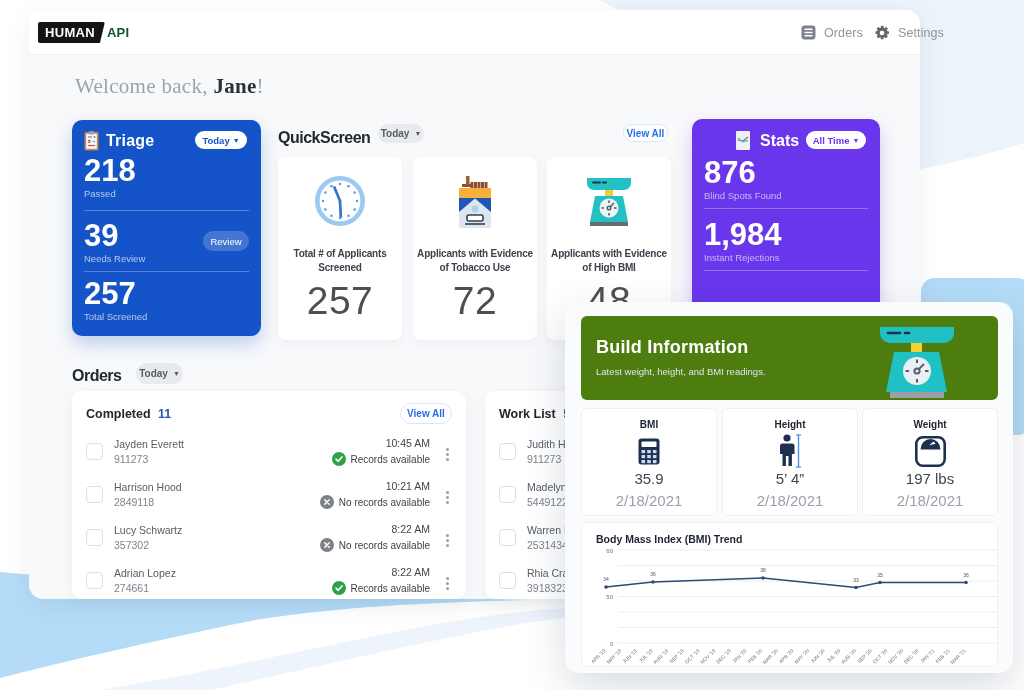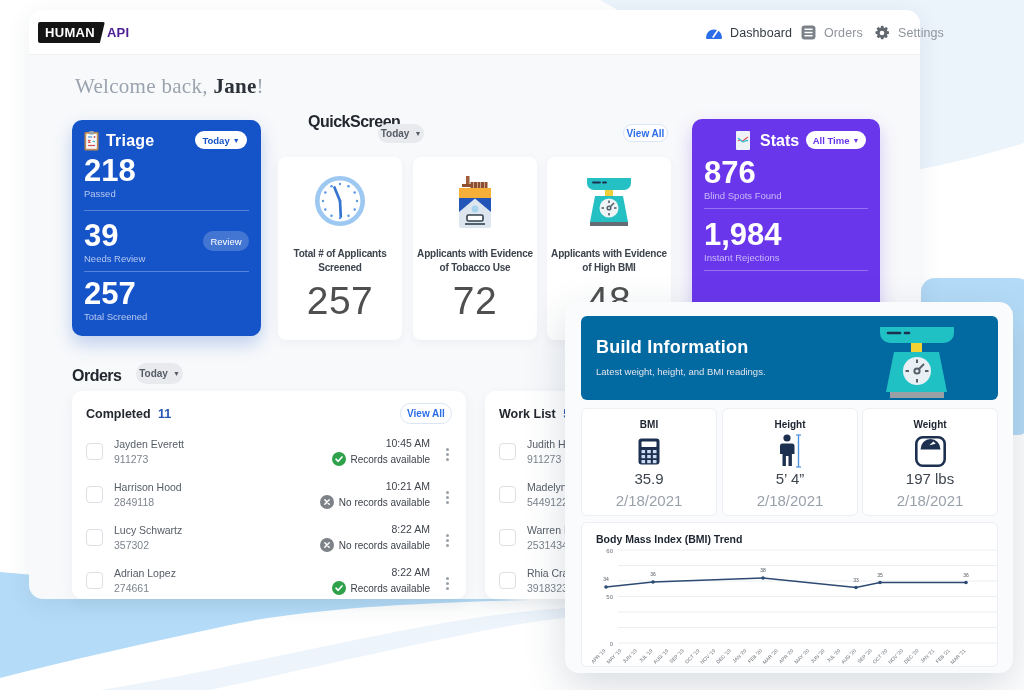--- a/index.html
+++ b/index.html
@@ -12,21 +12,21 @@
 #bgsvg { position:absolute; left:0; top:0; }
 
 
 #maincard { left:29px; top:10px; width:891px; height:589px; background:#f8f9fb;
   border-radius:14px; box-shadow:0 6px 24px rgba(40,60,90,0.08); }
 #cardhead { left:0; top:0; width:891px; height:45px; background:#fff;
   border-radius:14px 14px 0 0; border-bottom:1px solid #eef0f3; }
 #logo { left:9px; top:12px; height:21px; font-weight:bold; font-size:13px; letter-spacing:0.3px; display:flex; align-items:center; }
 #logo .black { background:#141414; color:#fff; height:21px; line-height:21px; padding:0 10px 0 7px;
   clip-path:polygon(0 0, 100% 0, calc(100% - 5px) 100%, 0 100%); display:inline-block; border-radius:2px; }
-#logo .api { color:#4c1d95; margin-left:2px; }
+#logo .api { color:#14532d; margin-left:2px; }
 .nav { top:0; height:45px; display:flex; align-items:center; font-size:12.5px; font-weight:normal; letter-spacing:0.1px; }
 .nav svg { margin-right:8px; }
 #nav-dash { left:677px; color:#343a42; }
 #nav-orders { left:772px; color:#90959c; }
 #nav-settings { left:845px; color:#90959c; }
 
 
 #welcome { left:46px; top:64px; font-size:21px; color:#9aa3ae; letter-spacing:0.3px;font-family:Liberation Serif, serif; }
 #welcome b { color:#2b3138; }
 
@@ -42,21 +42,21 @@
 .sublab { font-size:9.5px; color:#b6c8ef; margin-top:2px; }
 .tdiv { position:absolute; left:12px; right:12px; height:1px; background:rgba(255,255,255,0.28); }
 #triage .g1 { position:absolute; left:12px; top:36px; }
 #triage .g2 { position:absolute; left:12px; top:101px; }
 #triage .g3 { position:absolute; left:12px; top:159px; }
 #review { position:absolute; right:12px; top:111px; width:46px; height:20px;
   background:rgba(255,255,255,0.20); border-radius:11px; font-size:9.5px; color:#fff;
   display:flex; align-items:center; justify-content:center; }
 
 
-#qs-title { left:249px; top:103px; font-size:16px; line-height:17px; font-weight:bold; color:#23272e; letter-spacing:-0.5px;margin-left:30px; }
+#qs-title { left:249px; top:119px; font-size:16px; line-height:17px; font-weight:bold; color:#23272e; letter-spacing:-0.5px; }
 .gpill { position:absolute; background:#e8eaee; border-radius:13px; color:#565c66;
   font-size:10px; font-weight:bold; display:flex; align-items:center; justify-content:center; gap:5px; }
 #qs-pill { left:349px; top:114px; width:46px; height:19px; }
 .viewall { position:absolute; background:#fff; border:1px solid #dbe5f3; border-radius:13px;
   color:#2b6de8; font-size:10px; font-weight:bold; display:flex; align-items:center; justify-content:center; }
 #qs-viewall { left:594px; top:114px; width:45px; height:18px; }
 .qcard { position:absolute; top:147px; width:124px; height:183px; background:#fff;
   border-radius:8px; box-shadow:0 3px 10px rgba(50,60,90,0.05); text-align:center; }
 #qc1 { left:249px; } #qc2 { left:384px; } #qc3 { left:518px; }
 .qcard .icon { margin-top:19px; height:51px; display:flex; justify-content:center; }
@@ -93,21 +93,21 @@
 .row .tm { position:absolute; right:26px; top:6px; font-size:10.5px; color:#40454d; text-align:right; }
 .row .st { position:absolute; right:26px; top:21px; font-size:10px; color:#3c424a;
   display:flex; align-items:center; gap:5px; }
 .row .dots { position:absolute; right:6px; top:15px; width:4px; color:#9aa0a8; }
 .dots i { display:block; width:3px; height:3px; border-radius:50%; background:#9aa0a8; margin:2px 0; }
 .r1 { top:40px; } .r2 { top:83px; } .r3 { top:126px; } .r4 { top:169px; }
 
 
 #modal { left:565px; top:302px; width:448px; height:371px; background:#fafbfc;
   border-radius:14px; box-shadow:0 14px 40px rgba(40,60,90,0.18); }
-#mhead { position:absolute; left:16px; top:14px; width:417px; height:84px; background:#0369a1; border-radius:6px; }
+#mhead { position:absolute; left:16px; top:14px; width:417px; height:84px; background:#4d7c0f; border-radius:6px; }
 #mhead h2 { position:absolute; left:15px; top:21px; font-size:18px; color:#fff; letter-spacing:0.2px; }
 #mhead p { position:absolute; left:15px; top:50px; font-size:9.5px; color:#dfe5ee; }
 #mscale { position:absolute; left:297px; top:-5px; }
 .statbox { position:absolute; top:106px; width:136px; height:108px; background:#fff;
   border:1px solid #edeff2; border-radius:6px; text-align:center; }
 #sb1 { left:16px; } #sb2 { left:157px; } #sb3 { left:297px; }
 .statbox .lb { margin-top:10px; font-size:10px; font-weight:bold; color:#1c2430; }
 .statbox .ic { height:34px; margin-top:4px; display:flex; justify-content:center; align-items:center; }
 .statbox .vl { margin-top:2px; font-size:15px; color:#3e454e; }
 .statbox .dt { margin-top:5px; font-size:15px; color:#9aa1ab; }
@@ -125,26 +125,20 @@
     <path d="M0,572 C150,586 370,597 530,600 C400,603 300,610 230,625 C150,642 70,660 0,678 Z" fill="#b4dbf7"></path>
     <path d="M100,690 C240,668 400,625 520,612 C580,606 650,603 710,604 C660,607 600,612 520,624 C440,638 320,666 210,690 Z" fill="#edf4fb"></path>
   </svg>
 
   <div id="maincard" class="abs">
     <div id="cardhead" class="abs"></div>
     <div id="logo" class="abs">
         <span class="black">HUMAN</span>
         <span class="api">API</span>
       </div>
-    <div id="nav-dash" class="nav abs">
-      <svg width="16" height="12" viewBox="0 0 16 12">
-          <path d="M0,10.5 A8,8 0 0 1 16,10.5 a1.5,1.5 0 0 1 -1.5,1.5 h-13 A1.5,1.5 0 0 1 0,10.5 Z" fill="#2b6de8"></path>
-          <line x1="7.2" y1="10" x2="11.5" y2="3.8" stroke="#fff" stroke-width="1.7" stroke-linecap="round"></line>
-        </svg>
-      Dashboard</div>
     <div id="nav-orders" class="nav abs">
       <svg width="15" height="15" viewBox="0 0 14 14">
           <rect x="0.5" y="0.5" width="13" height="13" rx="3" fill="#7b8188"></rect>
           <line x1="3.2" y1="4" x2="10.8" y2="4" stroke="#fff" stroke-width="1.4"></line>
           <line x1="3.2" y1="7" x2="10.8" y2="7" stroke="#fff" stroke-width="1.4"></line>
           <line x1="3.2" y1="10" x2="10.8" y2="10" stroke="#fff" stroke-width="1.4"></line>
         </svg>
       Orders</div>
     <div id="nav-settings" class="nav abs">
       <svg width="16" height="16" viewBox="0 0 24 24">

